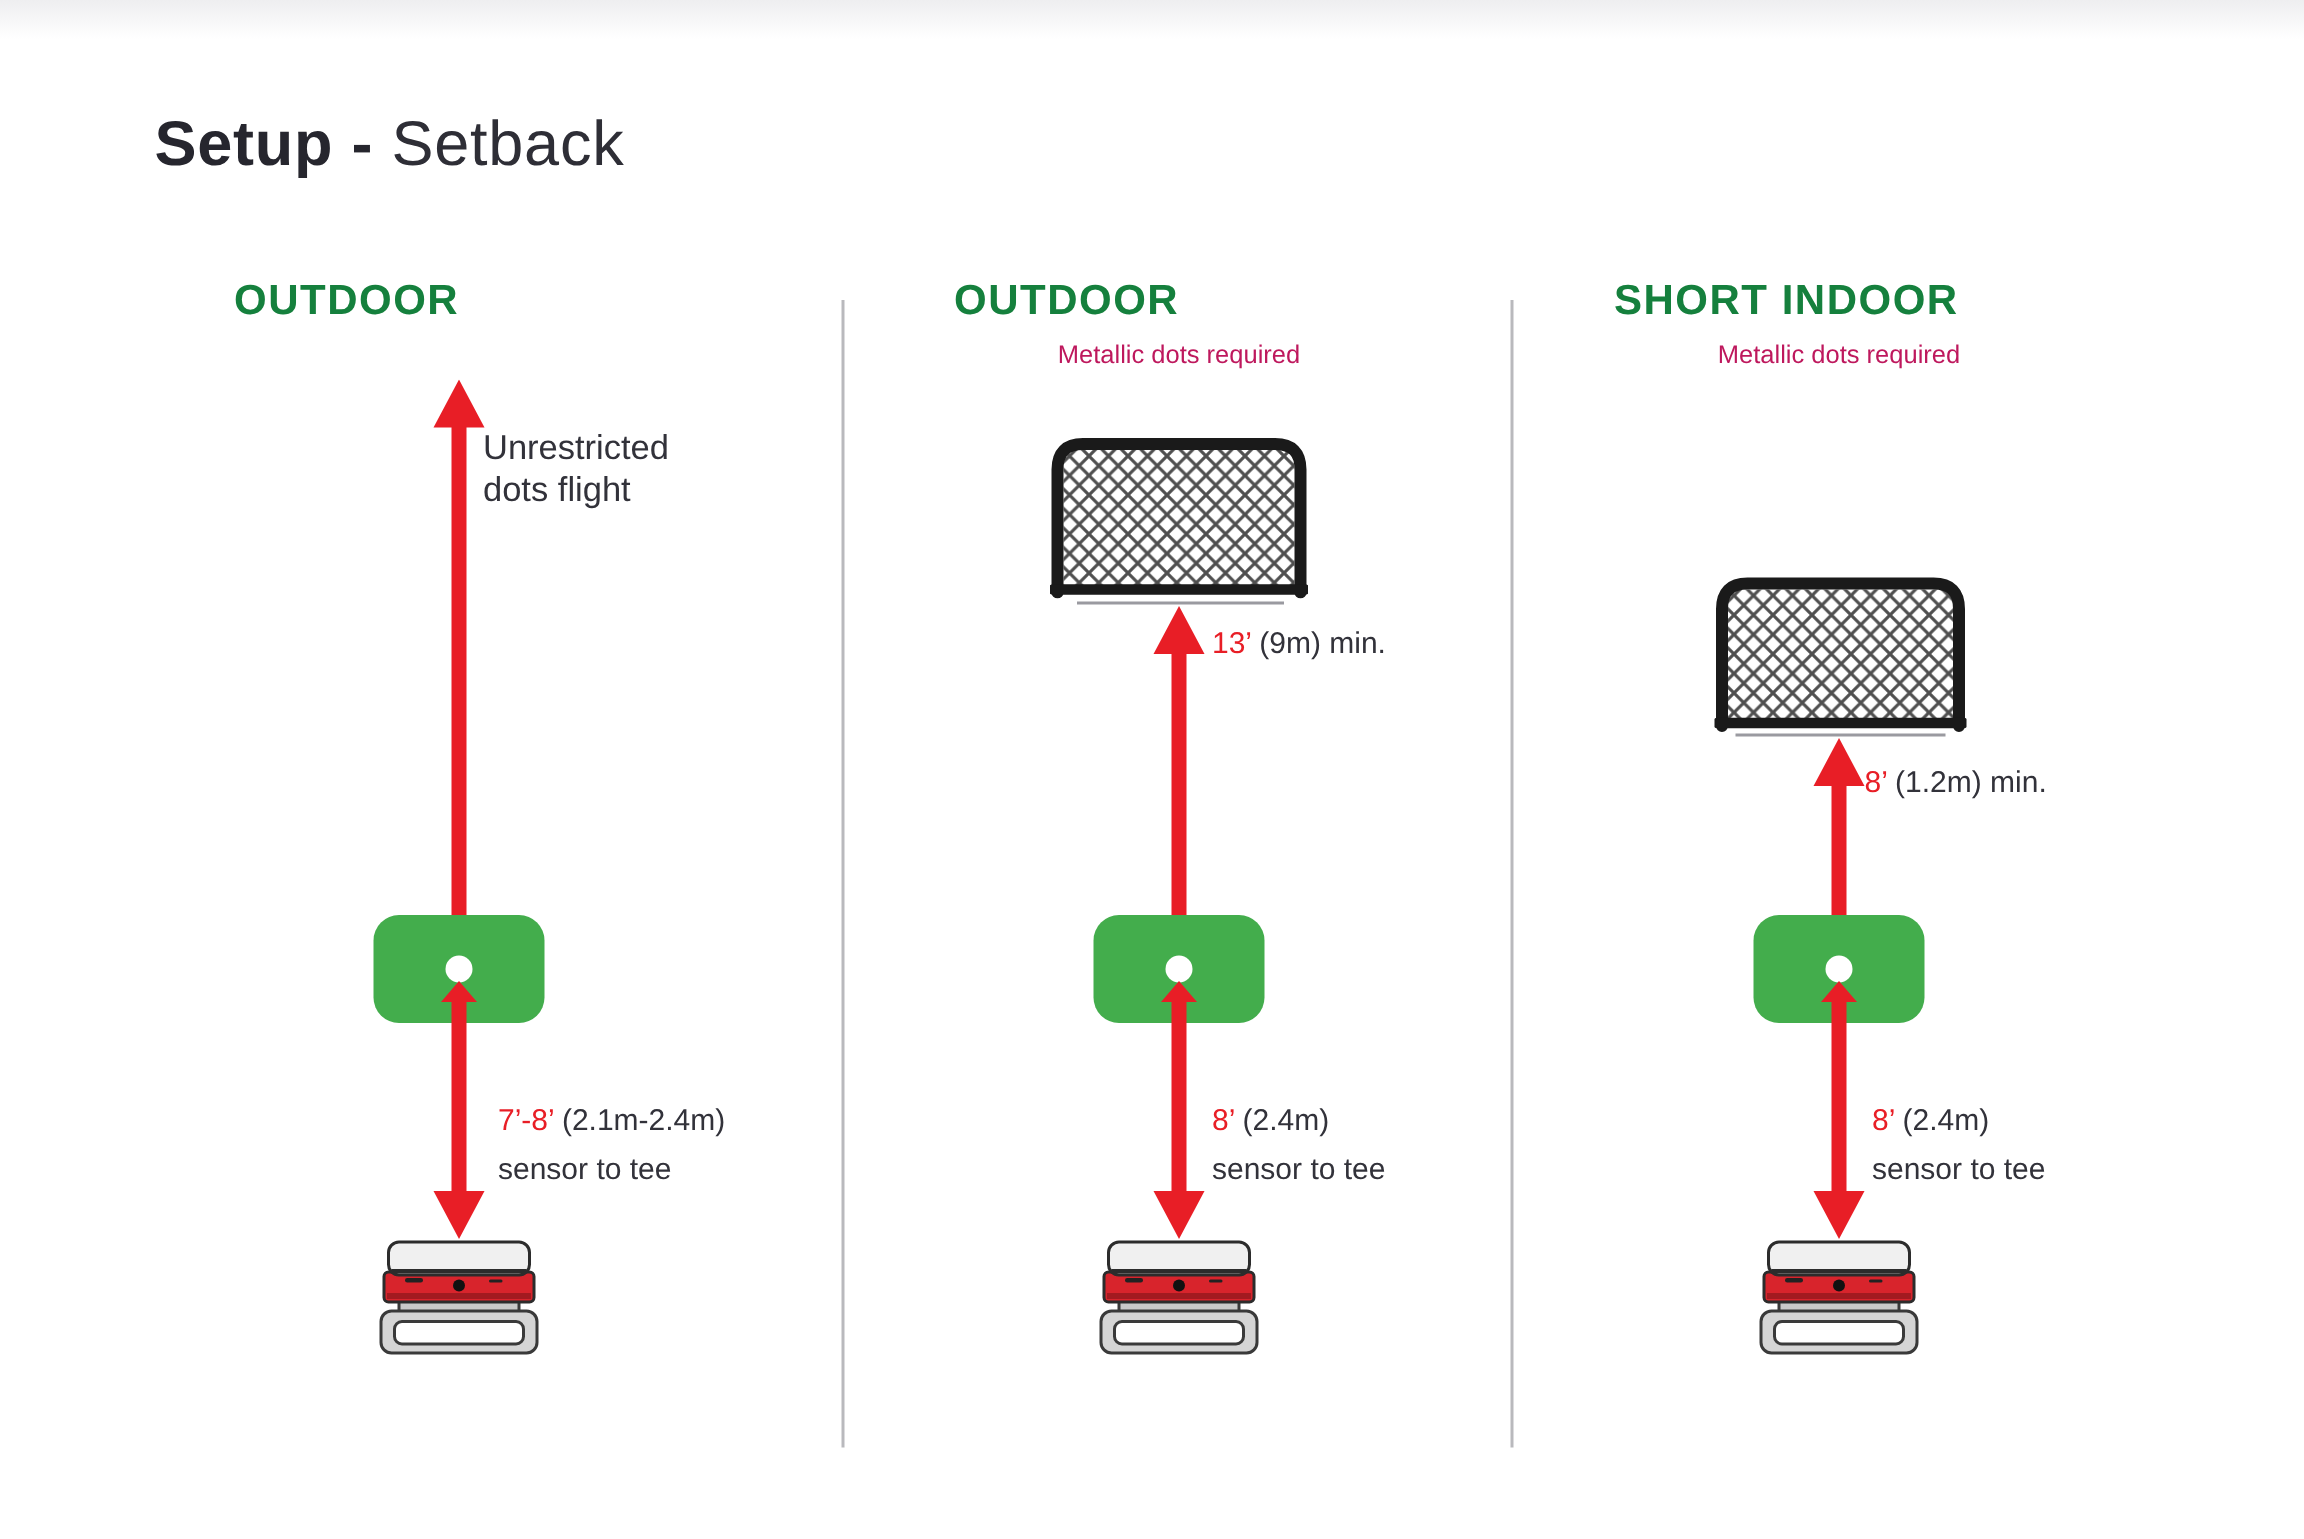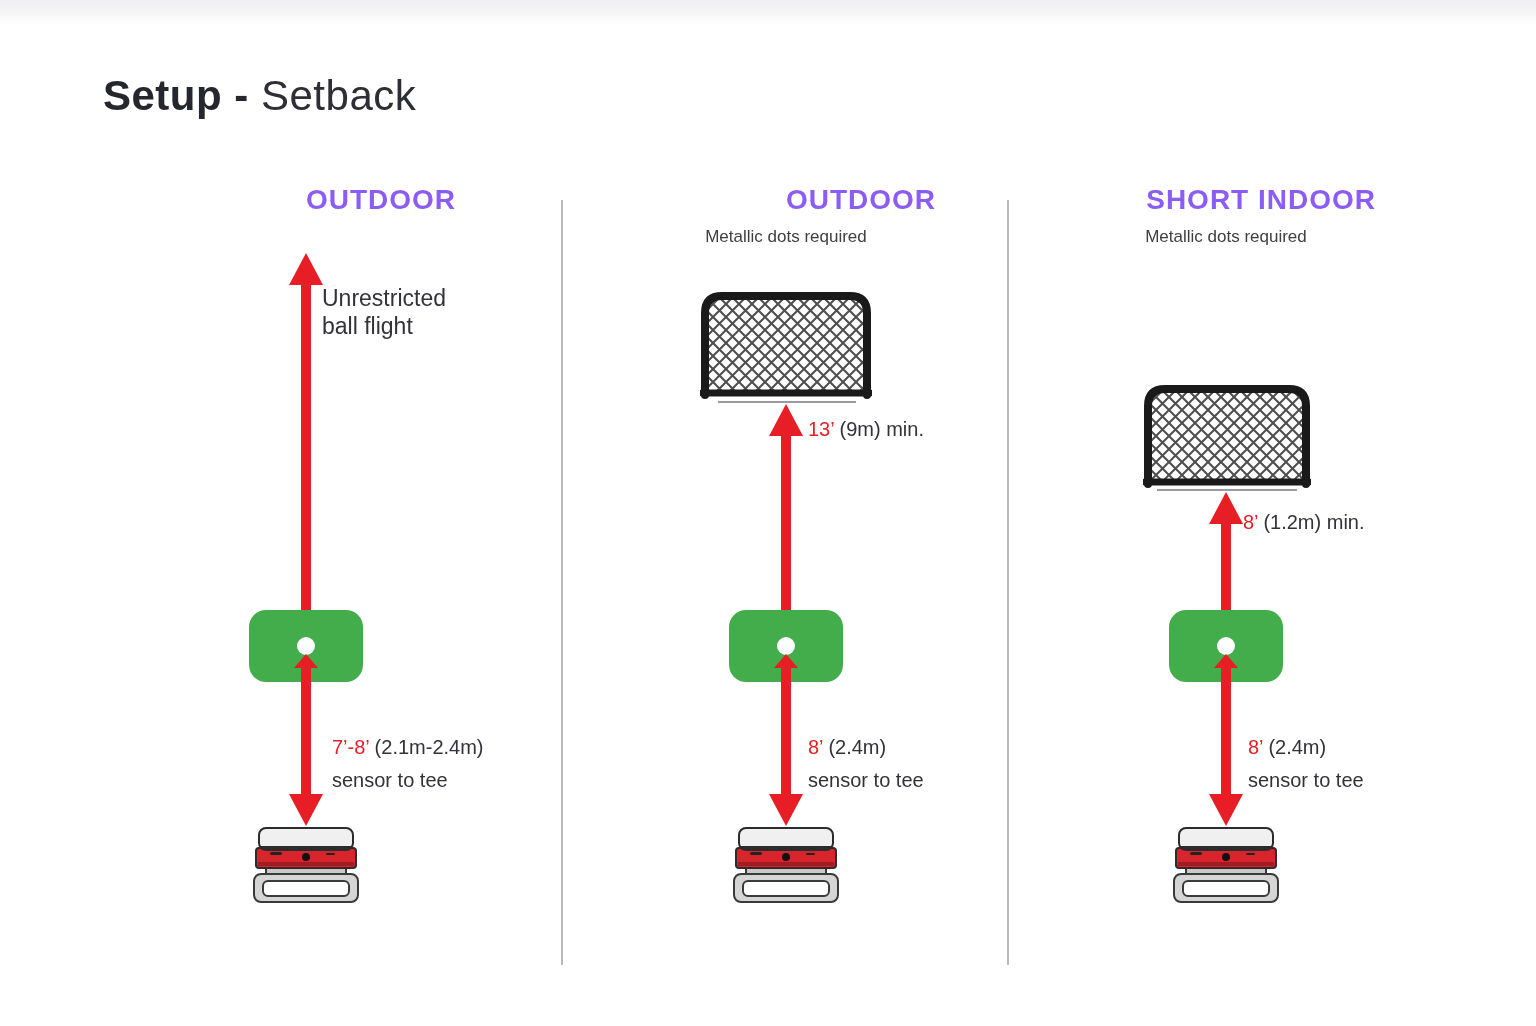--- a/index.html
+++ b/index.html
@@ -6,23 +6,23 @@
   #canvas{
     position:relative;width:1536px;height:1026px;overflow:hidden;
     font-family:"Liberation Sans",sans-serif;color:#2c2c34;background:#ffffff;
   }
   .top-shade{position:absolute;left:0;top:0;width:1536px;height:26px;
     background:linear-gradient(#eeeef0,#ffffff);}
   .page-title{position:absolute;left:103px;top:72px;font-size:42px;color:#26262e;letter-spacing:.5px;}
   .page-title .tb{font-weight:700;}
   .page-title .tr{font-weight:400;color:#2e2e36;}
   .divider{position:absolute;top:200px;width:2px;height:765px;background:#b9b9bd;}
-  .col-header{position:absolute;width:300px;text-align:right;font-size:28px;font-weight:700;
-    letter-spacing:1px;color:#8b5cf6;}
-  .col-sub{position:absolute;width:300px;text-align:center;font-size:17px;color:#404040;}
+  .col-header{position:absolute;width:300px;text-align:left;font-size:28px;font-weight:700;
+    letter-spacing:1px;color:#15803d;}
+  .col-sub{position:absolute;width:300px;text-align:center;font-size:17px;color:#be185d;}
   .note{position:absolute;font-size:23px;line-height:28px;color:#32323a;}
   .measure{position:absolute;font-size:20px;line-height:33px;color:#32323a;white-space:nowrap;}
   .measure .val{color:#e81e26;}
   .mat{position:absolute;width:114px;height:72px;border-radius:17px;background:#43ad4c;}
   .mat .dot{position:absolute;left:48px;top:27px;width:18px;height:18px;border-radius:50%;background:#ffffff;}
   .groundline{position:absolute;height:2px;background:#9a9aa0;}
   .abs{position:absolute;}
   svg{display:block;}
 </style>
 </head>
@@ -49,21 +49,21 @@
 
   <div class="col-header" style="left:156px;top:184px">OUTDOOR</div>
 
   <svg class="abs" style="left:286px;top:253px" width="40" height="386">
     <polygon points="20,0 3,32 37,32" fill="#e81e26"></polygon>
     <rect x="15" y="28" width="10" height="346" fill="#e81e26"></rect>
     <polygon points="20,386 8,372 32,372" fill="#e81e26"></polygon>
   </svg>
   <div class="note" style="left:322px;top:284px">
     <div>Unrestricted</div>
-    <div>ball flight</div>
+    <div>dots flight</div>
   </div>
 
   <div class="mat" style="left:249px;top:610px">
     <div class="dot"></div>
   </div>
 
   <svg class="abs" style="left:286px;top:654px" width="40" height="172">
     <polygon points="20,0 8,14 32,14" fill="#e81e26"></polygon>
     <rect x="15" y="12" width="10" height="128" fill="#e81e26"></rect>
     <polygon points="20,172 3,140 37,140" fill="#e81e26"></polygon>

